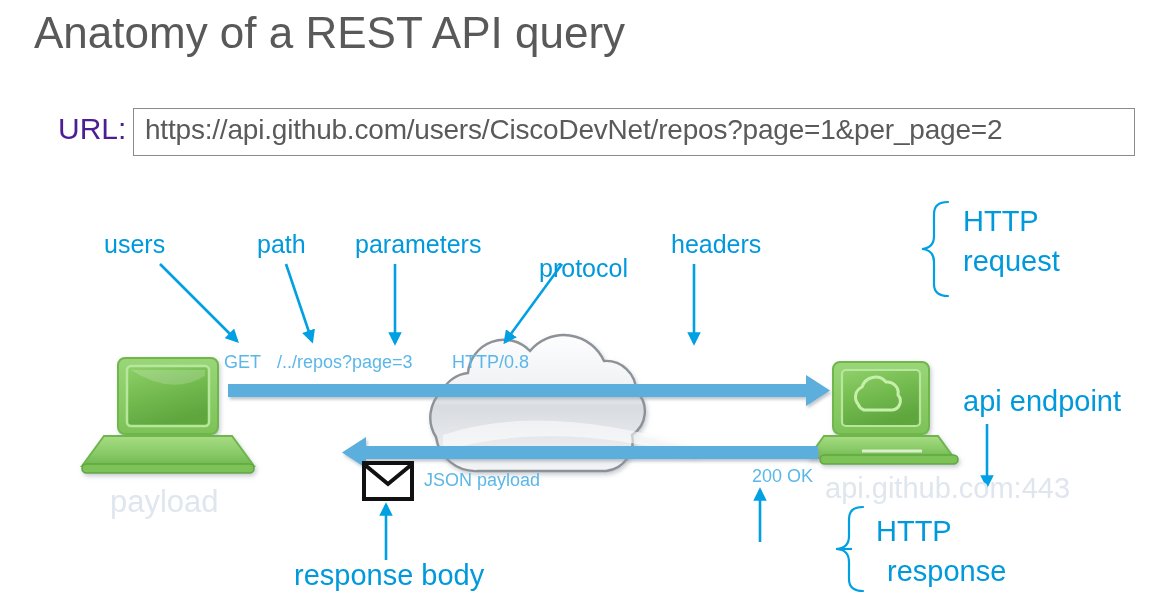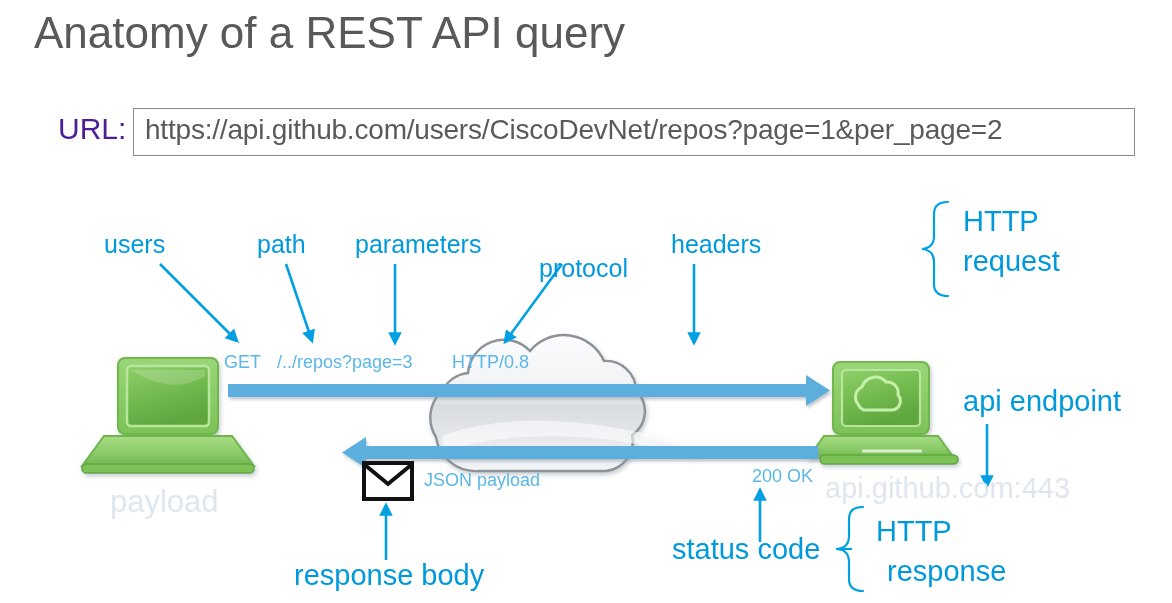--- a/index.html
+++ b/index.html
@@ -197,21 +197,20 @@
 
   <div class="abs txt callout big" style="left:963px;top:205px;">HTTP</div>
   <div class="abs txt callout big" style="left:963px;top:245px;">request</div>
 
   <div class="abs txt callout big" style="left:876px;top:515px;">HTTP</div>
   <div class="abs txt callout big" style="left:876px;top:555px;margin-left:11px;">response</div>
 
   <div class="abs txt callout big" style="left:963px;top:385px;">api endpoint</div>
 
   <div class="abs txt callout big" style="left:294px;top:559px;text-align:center;">response body</div>
-  <div class="abs txt callout big" style="left:672px;top:533px;">status code</div>
 
   <div class="abs txt small-blue" style="left:224px;top:352px;">GET</div>
   <div class="abs txt small-blue" style="left:277px;top:352px;">/../repos?page=3</div>
   <div class="abs txt small-blue" style="left:452px;top:352px;">HTTP/0.8</div>
 
   <div class="abs txt small-blue" style="left:424px;top:470px;">JSON payload</div>
   <div class="abs txt small-blue" style="left:752px;top:466px;">200 OK</div>
 
 </div>
 

